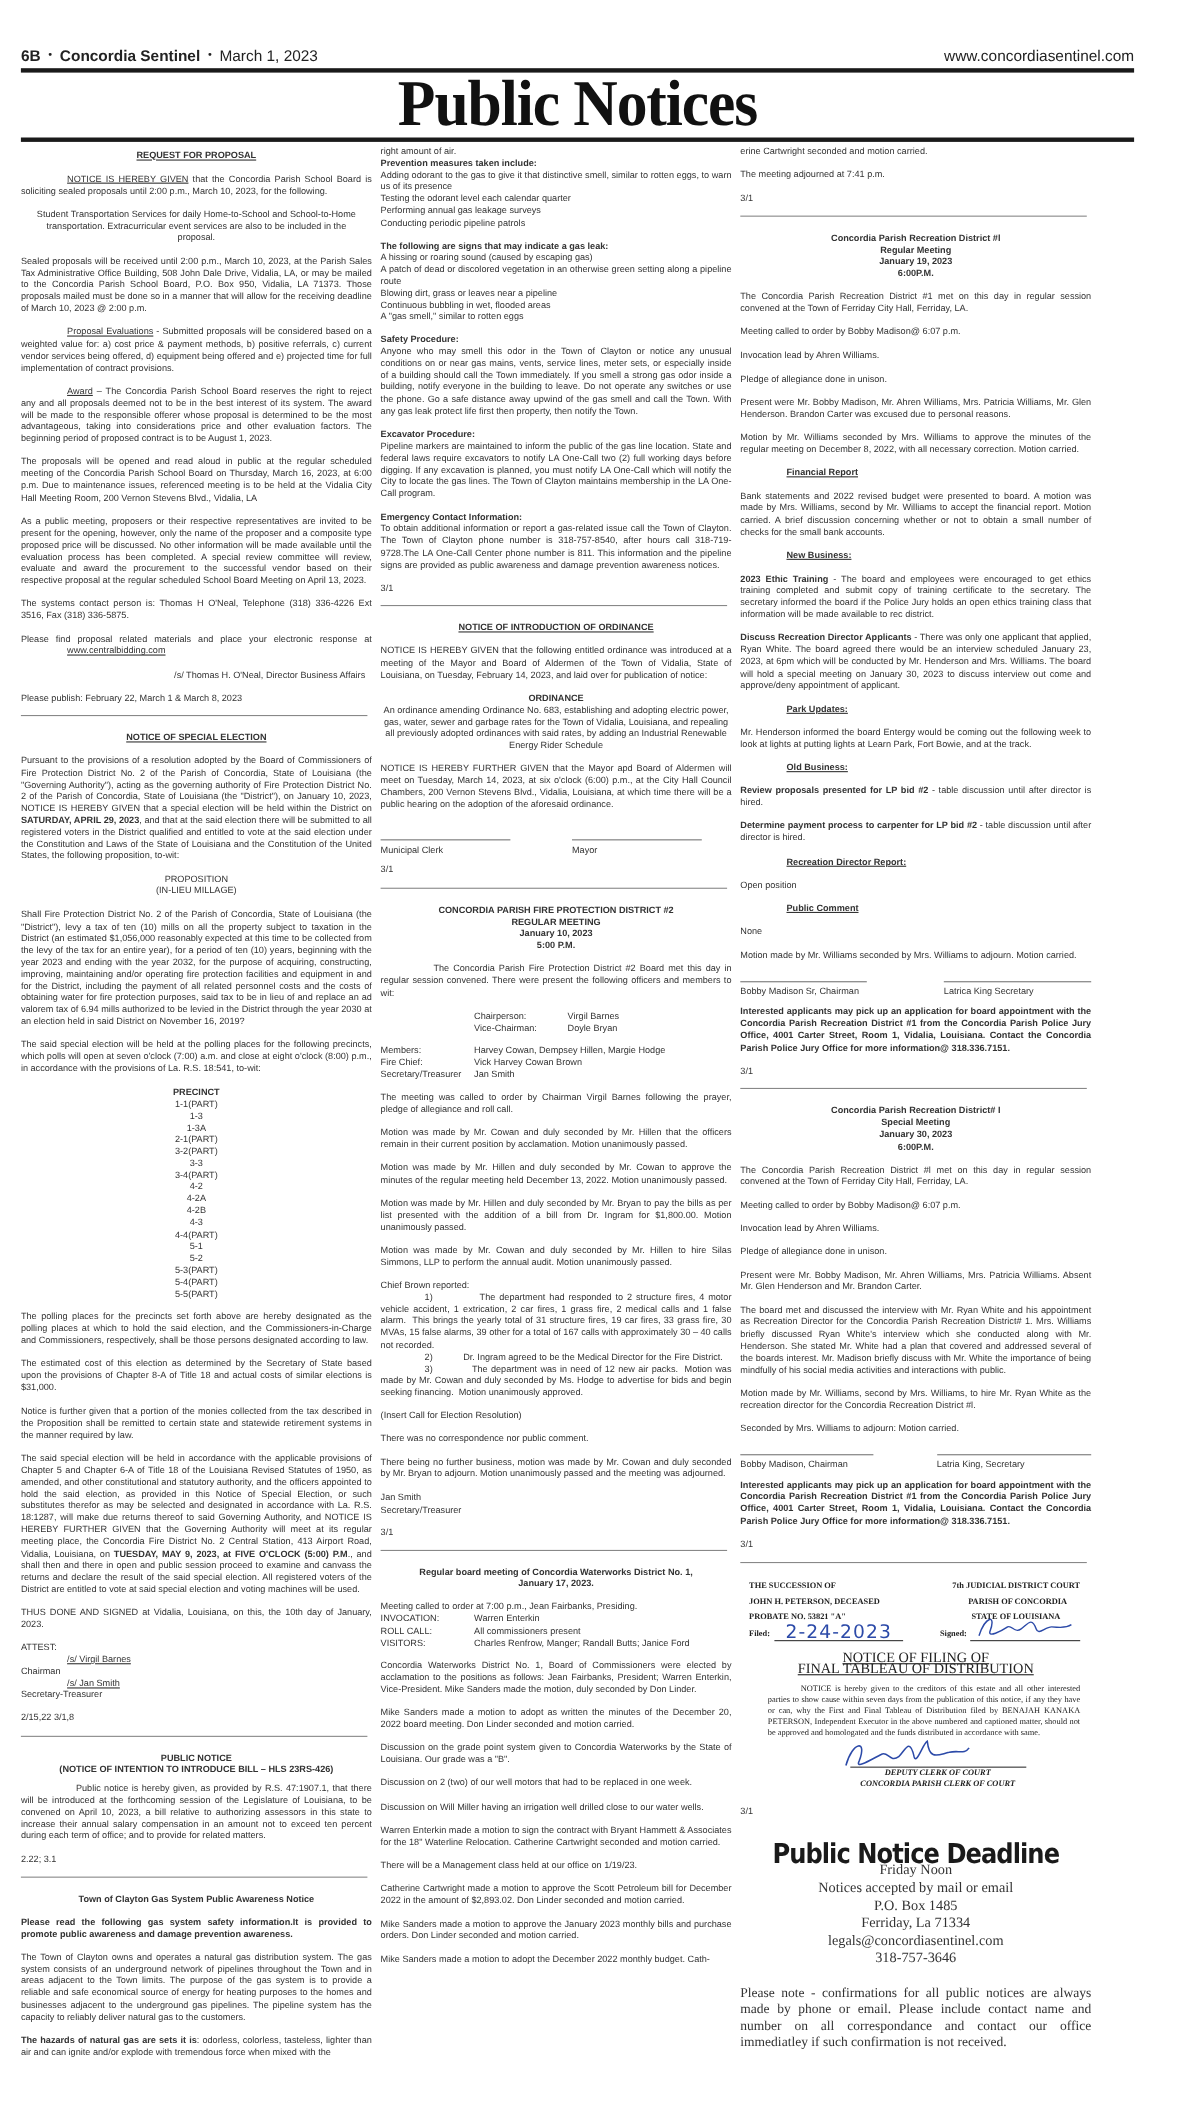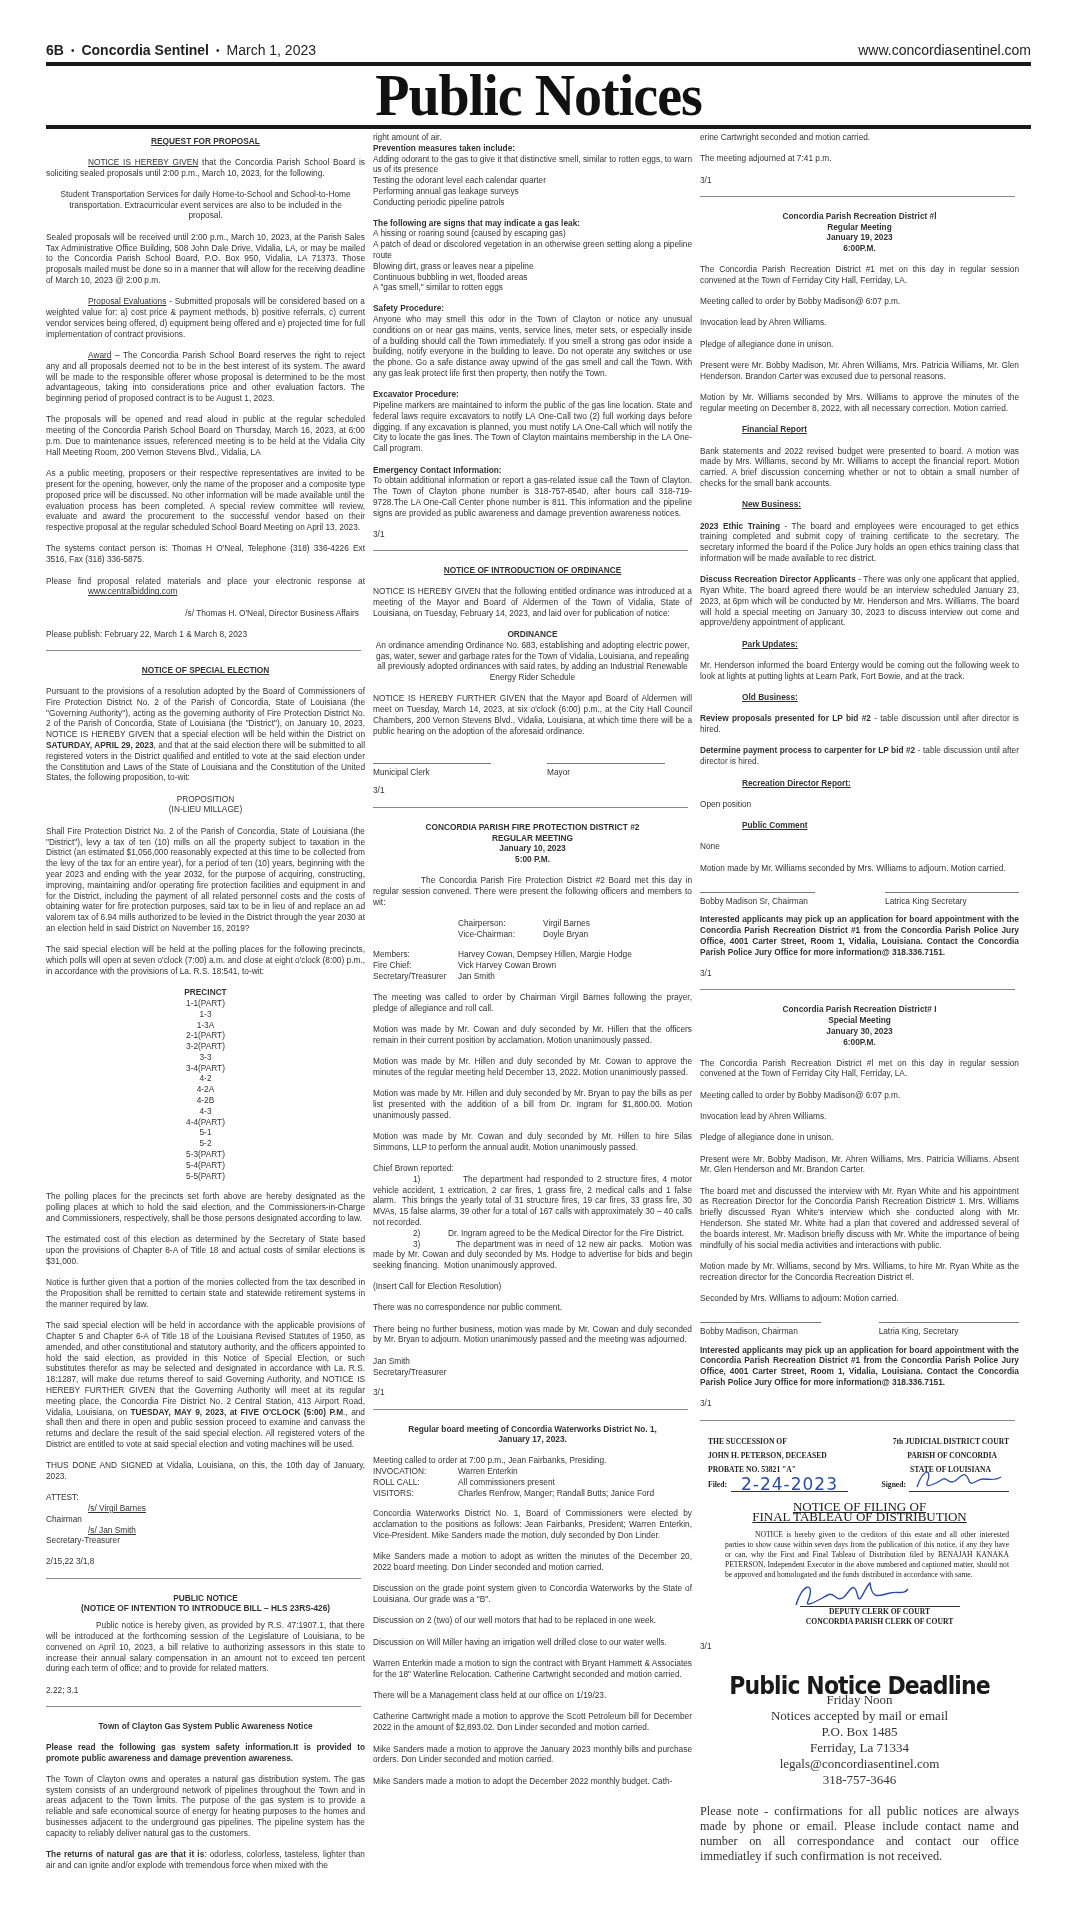--- a/index.html
+++ b/index.html
@@ -1,18 +1,18 @@
 <!DOCTYPE html>
 <html><head>
 <meta charset="utf-8">
 <style>
   * { box-sizing: border-box; margin: 0; padding: 0; }
   html, body { width: 1073px; background: #ffffff; }
   body { font-family: "Liberation Sans", sans-serif; color: #2a2a2a; }
-  .page { position: relative; width: 1073px; height: 1931px; padding: 38px 42px 0 46px; overflow: hidden; }
+  .page { position: relative; width: 1073px; height: 1931px; padding: 38px 42px 0 19px; overflow: hidden; }
 
   .masthead { display: flex; justify-content: space-between; align-items: flex-end; height: 20px; font-family: "Liberation Sans", sans-serif; font-size: 14px; color: #222; }
   .masthead .left { display: flex; align-items: center; gap: 7px; }
   .masthead .pg { font-weight: bold; }
   .masthead .pub { font-weight: bold; }
   .masthead .dot { font-size: 10px; }
   .masthead .url { font-size: 14px; }
   .rule-thick { height: 4px; background: #1a1a1a; margin-top: 4px; }
   .title { text-align: center; font-family: "Liberation Serif", serif; font-weight: bold; font-size: 56px; line-height: 54px; letter-spacing: -1px; color: #111; transform: scaleY(1.06); margin-top: 2px; }
   .rule-thick2 { height: 4px; background: #1a1a1a; margin-top: 3px; }
@@ -39,21 +39,21 @@
 
   .court { font-family: "Liberation Serif", serif; color: #222; margin: 6px 0 14px; }
   .court .row { display: flex; justify-content: space-between; font-size: 7.6px; font-weight: bold; line-height: 14px; padding: 0 10px 0 8px; }
   .court .filed { display: flex; align-items: flex-end; gap: 4px; }
   .court .ink { font-family: "DejaVu Sans", sans-serif; color: #2c4aa8; font-size: 17px; font-weight: normal; border-bottom: 1px solid #333; padding: 0 10px; letter-spacing: 1px; }
   .court .signed { display: flex; align-items: flex-end; gap: 3px; }
   .court .sigline { width: 100px; border-bottom: 1px solid #333; height: 14px; position: relative; }
   .court .scribble { position: absolute; left: 4px; bottom: -2px; }
   .court .ntitle { text-align: center; font-weight: normal; font-size: 13px; text-decoration: underline; line-height: 10px; margin-top: 10px; }
   .court .body { font-size: 7.6px; line-height: 10px; text-align: justify; text-indent: 30px; margin: 8px 10px 4px 25px; }
-  .court .clerk { text-align: center; font-weight: bold; font-size: 7.6px; line-height: 10px; margin-left: 40px; }
+  .court .clerk { text-align: center; font-weight: bold; font-size: 7.6px; line-height: 10px; margin-left: 40px; font-style: italic; }
   .court .clerk .line { width: 160px; border-top: 1px solid #333; margin: 26px auto 0; position: relative; }
   .court .clerk .line svg { position: absolute; left: -10px; top: -30px; }
 
   .deadline { text-align: center; margin-top: 30px; }
   .deadline .dl-title { font-family: "DejaVu Sans", sans-serif; font-weight: bold; font-size: 25px; letter-spacing: -1px; color: #1a1a1a; transform: scaleX(0.88); }
   .deadline .dl-line { font-family: "Liberation Serif", serif; font-size: 13px; line-height: 16px; color: #333; }
   .deadline-note { font-family: "Liberation Serif", serif; font-size: 12.3px; line-height: 15px; color: #333; text-align: justify; margin-top: 16px; }
 </style>
 </head>
 <body>
@@ -141,21 +141,21 @@
         <div class="head" style="margin-bottom:6px"><span>PUBLIC NOTICE</span><br><span>(NOTICE OF INTENTION TO INTRODUCE BILL – HLS 23RS-426)</span></div>
         <p class="indent" style="text-indent:50px">Public notice is hereby given, as provided by R.S. 47:1907.1, that there will be introduced at the forthcoming session of the Legislature of Louisiana, to be convened on April 10, 2023, a bill relative to authorizing assessors in this state to increase their annual salary compensation in an amount not to exceed ten percent during each term of office; and to provide for related matters.</p>
         <p>2.22; 3.1</p>
         <hr>
       </article>
 
       <article>
         <div class="head">Town of Clayton Gas System Public Awareness Notice</div>
         <p class="b">Please read the following gas system safety information.It is provided to promote public awareness and damage prevention awareness.</p>
         <p>The Town of Clayton owns and operates a natural gas distribution system. The gas system consists of an underground network of pipelines throughout the Town and in areas adjacent to the Town limits. The purpose of the gas system is to provide a reliable and safe economical source of energy for heating purposes to the homes and businesses adjacent to the underground gas pipelines. The pipeline system has the capacity to reliably deliver natural gas to the customers.</p>
-        <p><span class="b">The returns of natural gas are that it is</span><span>: odorless, colorless, tasteless, lighter than air and can ignite and/or explode with tremendous force when mixed with the</span></p>
+        <p><span class="b">The hazards of natural gas are sets it is</span><span>: odorless, colorless, tasteless, lighter than air and can ignite and/or explode with tremendous force when mixed with the</span></p>
       </article>
     </section>
 
     <section class="col">
       <article>
         <div class="list" style="margin-bottom:10px">
           <p>right amount of air.</p>
           <p class="b">Prevention measures taken include:</p>
           <p>Adding odorant to the gas to give it that distinctive smell, similar to rotten eggs, to warn us of its presence</p>
           <p>Testing the odorant level each calendar quarter</p>

